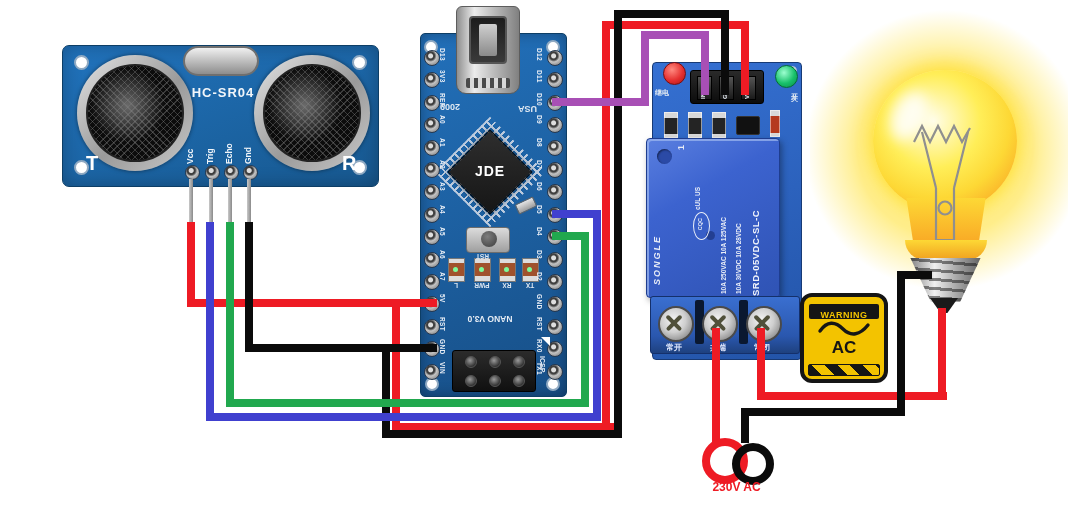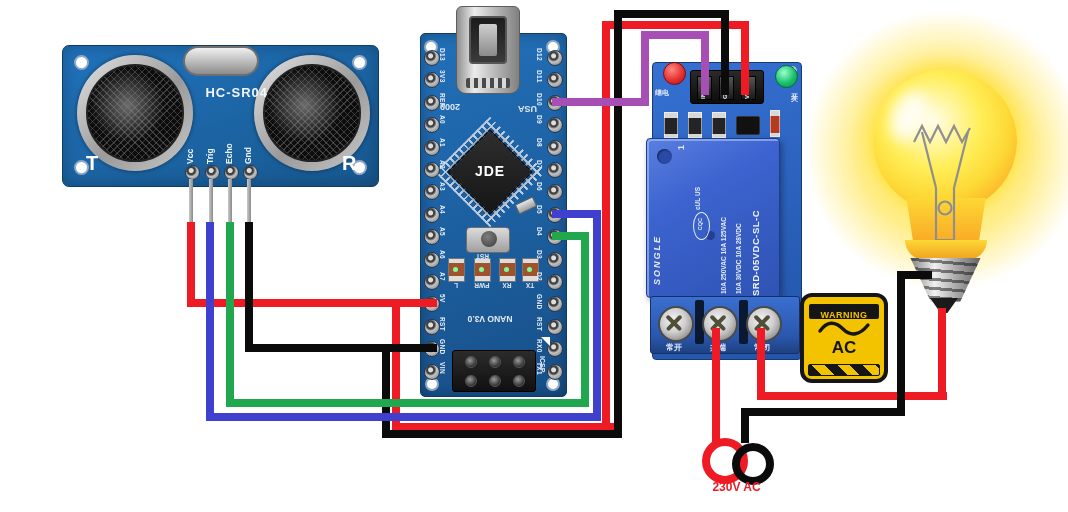--- a/index.html
+++ b/index.html
@@ -32,21 +32,21 @@
   <div class="abs b3" style="left:352px;top:55px;width:15px;height:15px;border-radius:50%;background:#fff;border:2px solid #8fa9c2;"></div>
   <div class="abs b3" style="left:74px;top:160px;width:15px;height:15px;border-radius:50%;background:#fff;border:2px solid #8fa9c2;"></div>
   <div class="abs b3" style="left:352px;top:160px;width:15px;height:15px;border-radius:50%;background:#fff;border:2px solid #8fa9c2;"></div>
 
   <div class="abs b3" style="left:77px;top:55px;width:116px;height:116px;border-radius:50%;background:linear-gradient(135deg,#e4e4e4,#9a9a9a 55%,#c9c9c9);box-shadow:0 0 4px rgba(0,0,0,.5);"></div>
   <div class="abs b3" style="left:86px;top:64px;width:98px;height:98px;border-radius:50%;background-color:#0c0c0c;background-image:repeating-linear-gradient(45deg,rgba(130,130,130,.4) 0 1px,transparent 1px 5px),repeating-linear-gradient(-45deg,rgba(130,130,130,.4) 0 1px,transparent 1px 5px),radial-gradient(circle at 42% 42%,rgba(200,200,200,.5),rgba(200,200,200,0) 48%);border:2px solid #222;"></div>
   <div class="abs b3" style="left:254px;top:55px;width:116px;height:116px;border-radius:50%;background:linear-gradient(135deg,#e4e4e4,#9a9a9a 55%,#c9c9c9);box-shadow:0 0 4px rgba(0,0,0,.5);"></div>
   <div class="abs b3" style="left:263px;top:64px;width:98px;height:98px;border-radius:50%;background-color:#0c0c0c;background-image:repeating-linear-gradient(45deg,rgba(130,130,130,.4) 0 1px,transparent 1px 5px),repeating-linear-gradient(-45deg,rgba(130,130,130,.4) 0 1px,transparent 1px 5px),radial-gradient(circle at 42% 42%,rgba(200,200,200,.5),rgba(200,200,200,0) 48%);border:2px solid #222;"></div>
 
   <div class="abs b3" style="left:183px;top:46px;width:76px;height:30px;border-radius:15px;background:linear-gradient(180deg,#f0f0f0,#b9b9b9 55%,#8d8d8d);border:2px solid #6f6f6f;"></div>
-  <div class="abs b4" style="left:178px;top:85px;width:90px;text-align:right;color:#f2f6fa;font-weight:bold;font-size:13px;letter-spacing:1px;">HC-SR04</div>
+  <div class="abs b4" style="left:178px;top:85px;width:90px;text-align:center;color:#f2f6fa;font-weight:bold;font-size:13px;letter-spacing:1px;">HC-SR04</div>
   <div class="abs b4" style="left:86px;top:152px;color:#fff;font-weight:bold;font-size:20px;">T</div>
   <div class="abs b4" style="left:342px;top:152px;color:#fff;font-weight:bold;font-size:20px;">R</div>
 
   <div class="board" style="left:420px;top:33px;width:145px;height:362px;background:linear-gradient(160deg,#2270ba,#174f87);border-radius:5px;border:1px solid #0d3e66;box-shadow:inset 0 0 14px rgba(0,0,0,.3);"></div>
   <div class="abs b3" style="left:424px;top:40px;width:14px;height:14px;border-radius:50%;background:#fff;border:2px solid #8fa9c2;"></div>
   <div class="abs b3" style="left:546px;top:40px;width:14px;height:14px;border-radius:50%;background:#fff;border:2px solid #8fa9c2;"></div>
   <div class="abs b3" style="left:425px;top:377px;width:14px;height:14px;border-radius:50%;background:#fff;border:2px solid #8fa9c2;"></div>
   <div class="abs b3" style="left:546px;top:377px;width:14px;height:14px;border-radius:50%;background:#fff;border:2px solid #8fa9c2;"></div>
 
   <div class="abs b3" style="left:456px;top:6px;width:64px;height:88px;background:linear-gradient(90deg,#8f8f8f,#ececec 28%,#bdbdbd 58%,#808080);border:1px solid #5d5d5d;border-radius:6px 6px 10px 10px;"></div>

